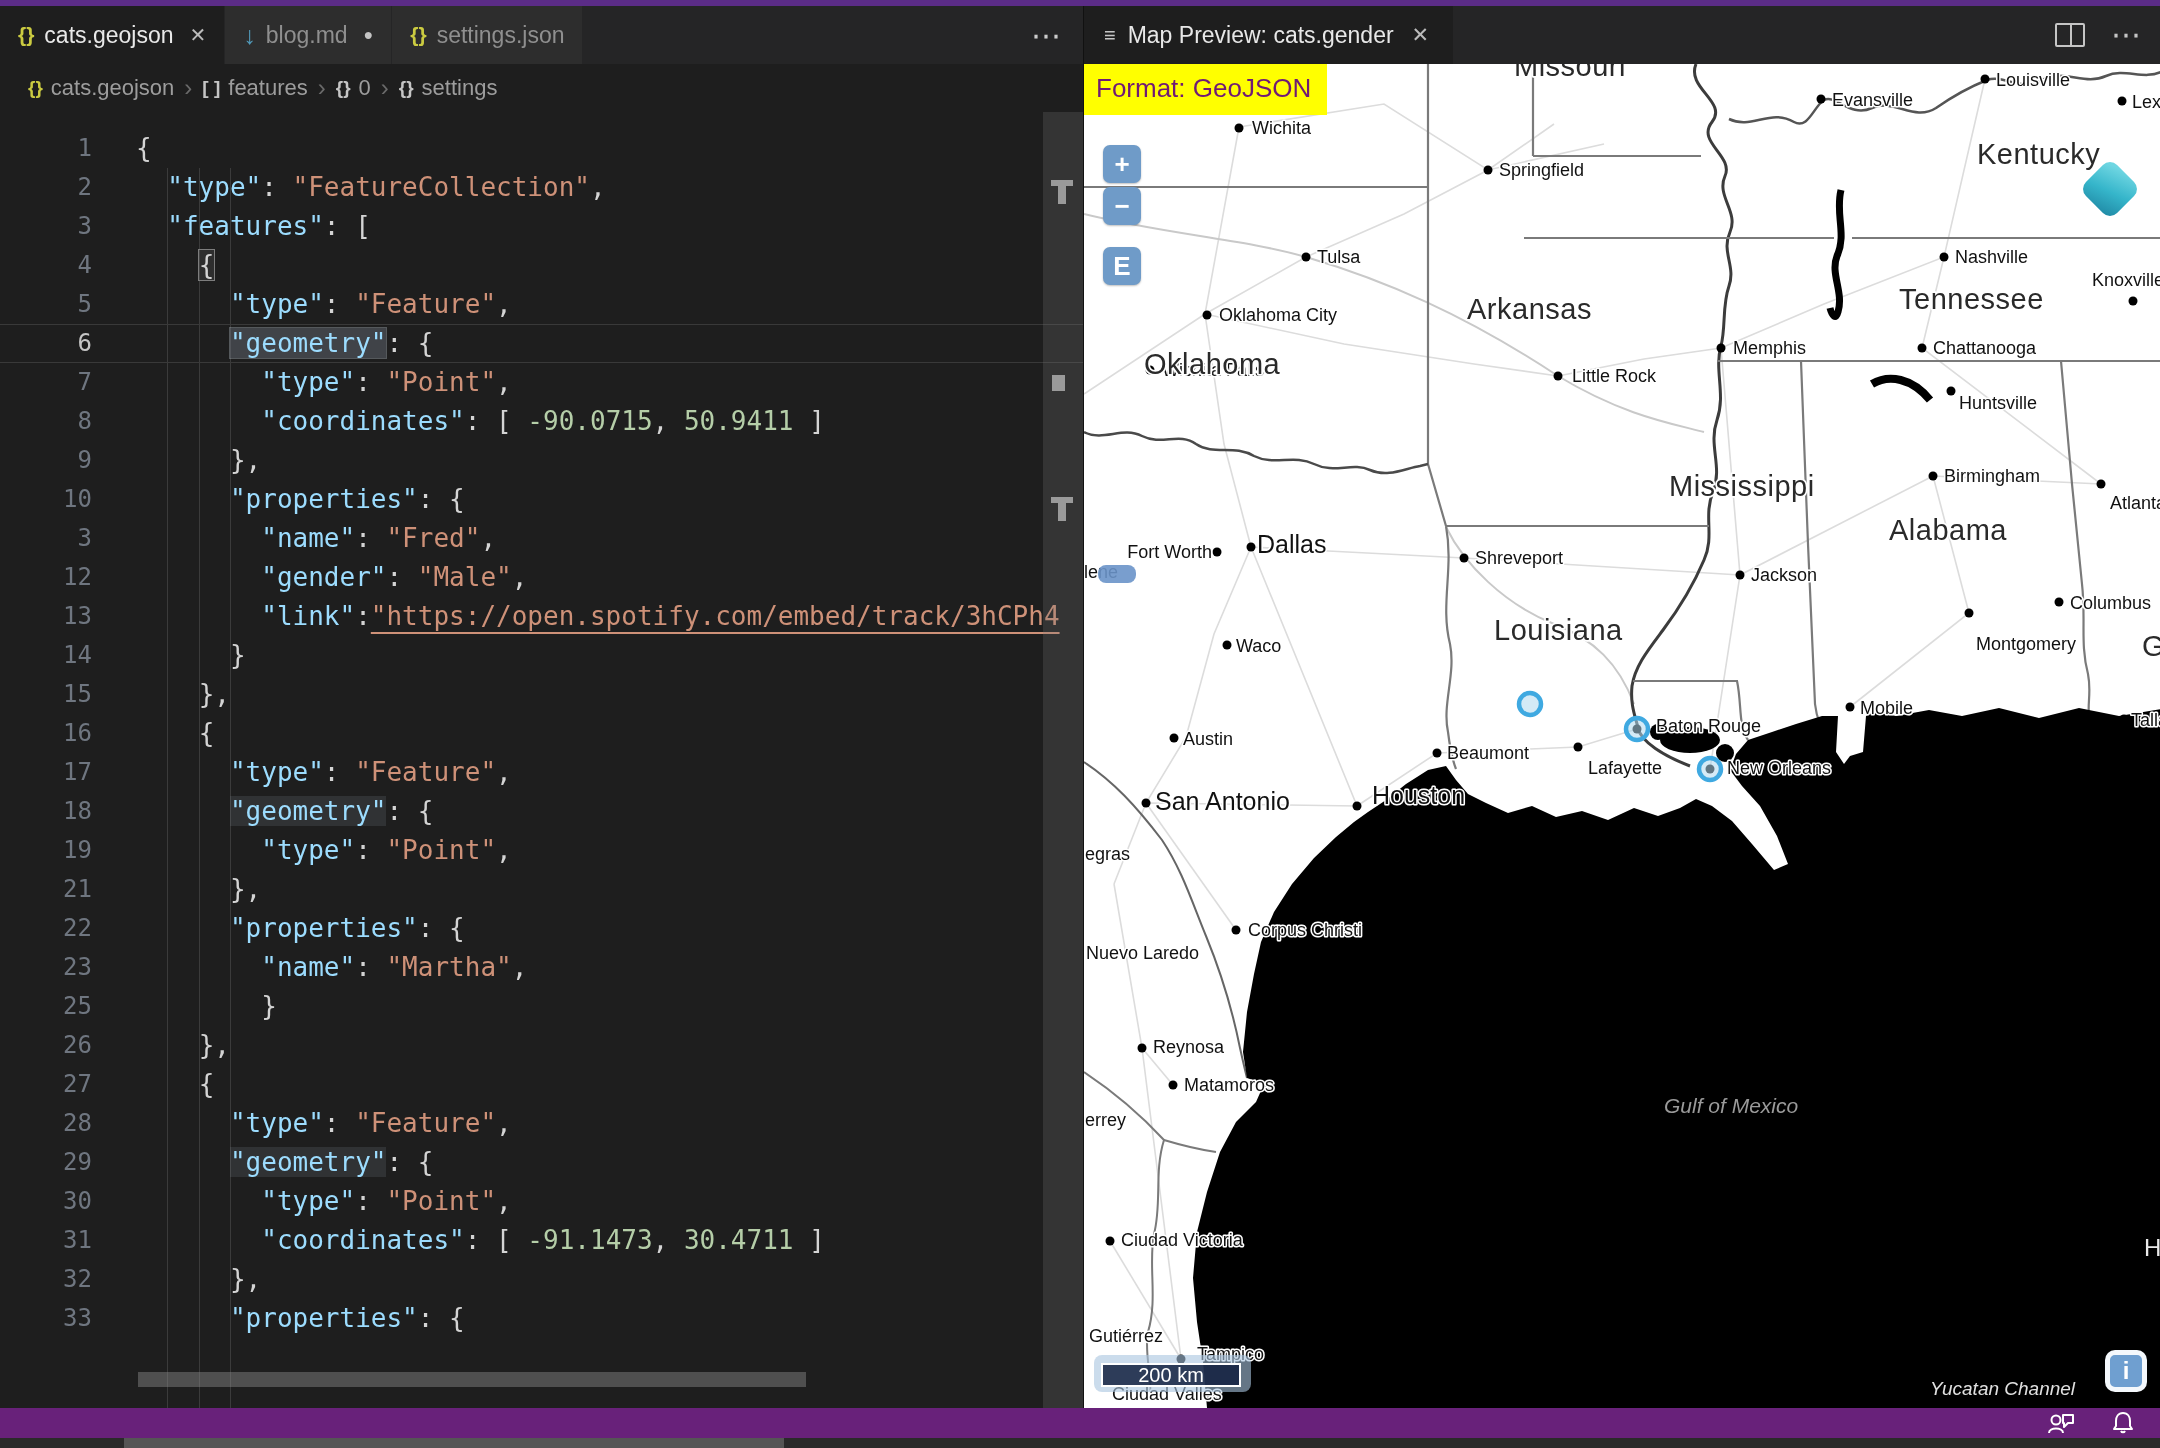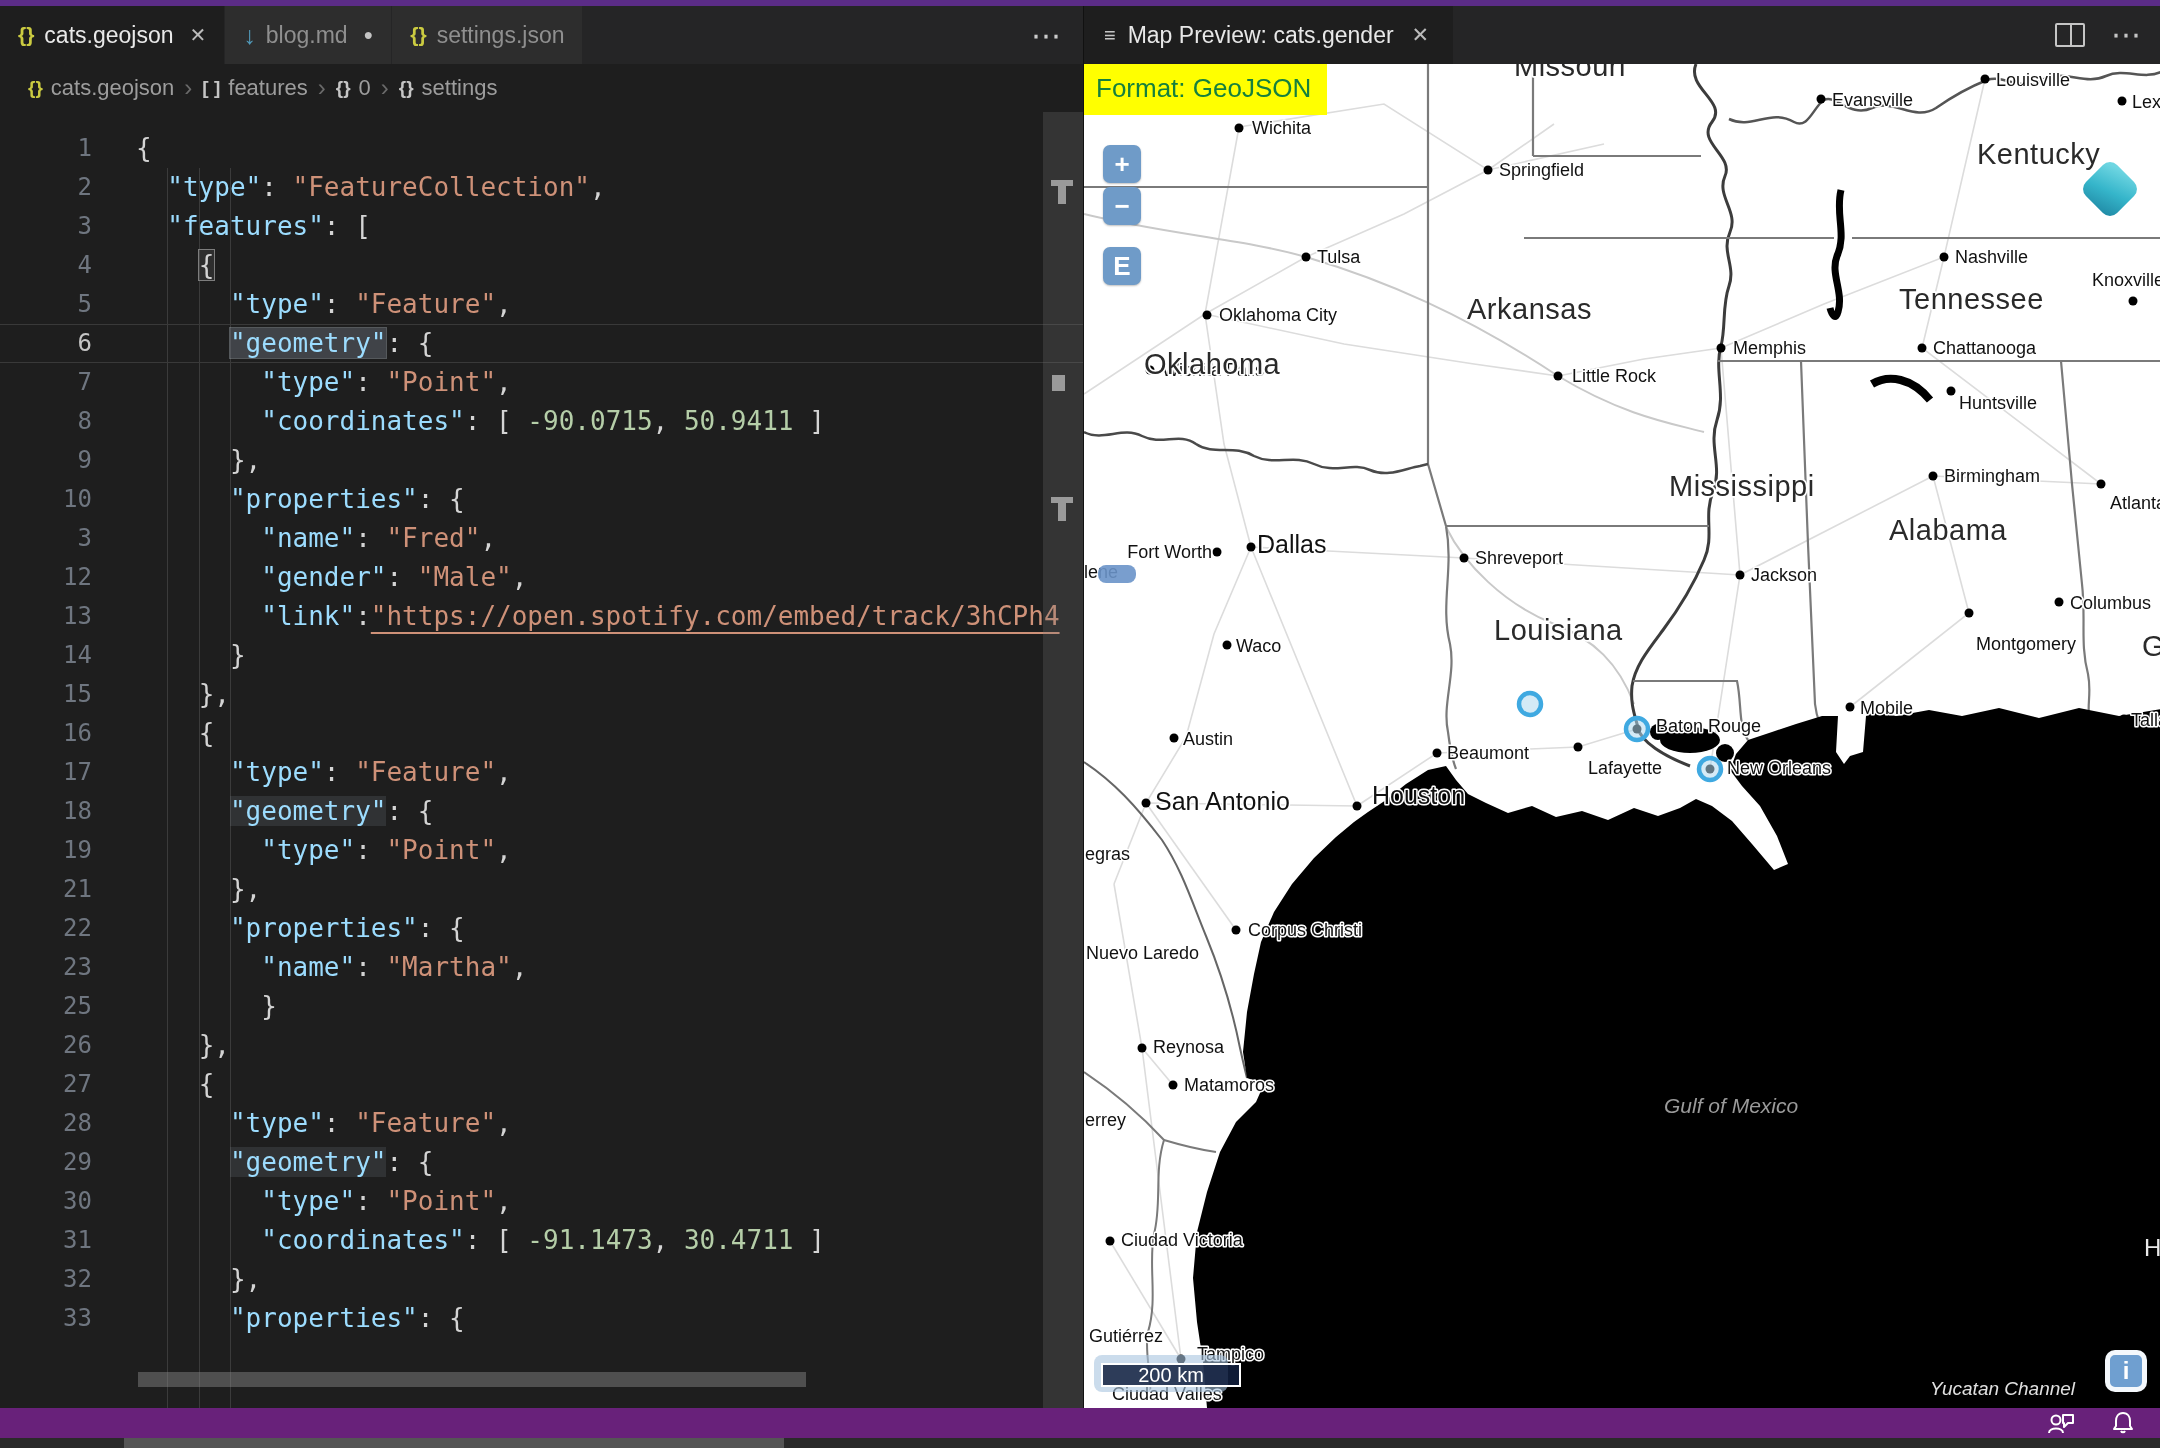--- a/index.html
+++ b/index.html
@@ -49,24 +49,24 @@
   .map-body svg{position:absolute;left:0;top:0;}
   
   .city{font-family:"Liberation Sans",sans-serif;font-size:18px;fill:#111;paint-order:stroke;stroke:#fff;stroke-width:3px;stroke-linejoin:round;}
   .city.big{font-size:25px;}
   .state{font-family:"Liberation Sans",sans-serif;font-size:29px;fill:#2a2a2a;paint-order:stroke;stroke:#fff;stroke-width:3.5px;stroke-linejoin:round;letter-spacing:.5px;}
   .wl-gulf{font-family:"Liberation Sans",sans-serif;font-style:italic;font-size:21px;fill:#9a9a9a;}
   .wl-chan{font-family:"Liberation Sans",sans-serif;font-style:italic;font-size:19px;fill:#e0e0e0;}
   .wl-h{font-family:"Liberation Sans",sans-serif;font-size:24px;fill:#eaeaea;}
   .marker{fill:rgba(176,216,238,.55);stroke:#3fa9e1;stroke-width:4.5px;}
   
-  .fmt-badge{position:absolute;left:0;top:0;background:#ffff00;color:#15803d;font-size:26px;padding:9px 16px 11px 12px;z-index:5;}
+  .fmt-badge{position:absolute;left:0;top:0;background:#ffff00;color:#701a75;font-size:26px;padding:9px 16px 11px 12px;z-index:5;}
   .mbtn{position:absolute;left:19px;width:38px;height:38px;background:#6f9bc8;color:#fff;border-radius:7px;display:flex;align-items:center;justify-content:center;font-size:26px;font-weight:bold;z-index:5;box-shadow:0 1px 2px rgba(0,0,0,.25);cursor:pointer;}
   .abilene-bar{position:absolute;left:14px;top:501px;width:38px;height:18px;background:rgba(106,147,201,.9);border-radius:8px;z-index:4;}
-  .scalebox{position:absolute;left:10px;top:1291px;width:134px;height:37px;background:rgba(168,196,224,.6);border-radius:8px;z-index:5;}
+  .scalebox{position:absolute;left:10px;top:1291px;width:157px;height:37px;background:rgba(168,196,224,.6);border-radius:8px;z-index:5;}
   .scalebar{position:absolute;left:7px;top:8px;width:136px;height:20px;border:2px solid #fff;background:rgba(18,32,64,.85);color:#fff;font-size:20px;display:flex;align-items:center;justify-content:center;}
   .info-btn{position:absolute;left:1021px;top:1286px;width:42px;height:42px;background:#6f9fd0;border:5px solid rgba(255,255,255,.92);border-radius:10px;box-sizing:border-box;color:#fff;font-size:24px;font-weight:bold;display:flex;align-items:center;justify-content:center;z-index:5;cursor:pointer;}
   .diamond{position:absolute;left:1004px;top:103px;width:44px;height:44px;border-radius:10px;transform:rotate(45deg);background:linear-gradient(160deg,#6fd6e2 10%,#35b5ca 55%,#1f87a3 100%);z-index:5;}
   
   .statusbar{position:absolute;left:0;top:1408px;width:2160px;height:30px;background:#68217a;display:flex;align-items:center;justify-content:flex-end;gap:34px;padding-right:24px;box-sizing:border-box;z-index:8;}
   .bottom-strip{position:absolute;left:0;top:1438px;width:2160px;height:10px;background:#2a2a2a;}
   .bottom-strip .seg{position:absolute;left:124px;top:0;width:660px;height:10px;background:#555;}
 </style>
 </head>
 <body>

